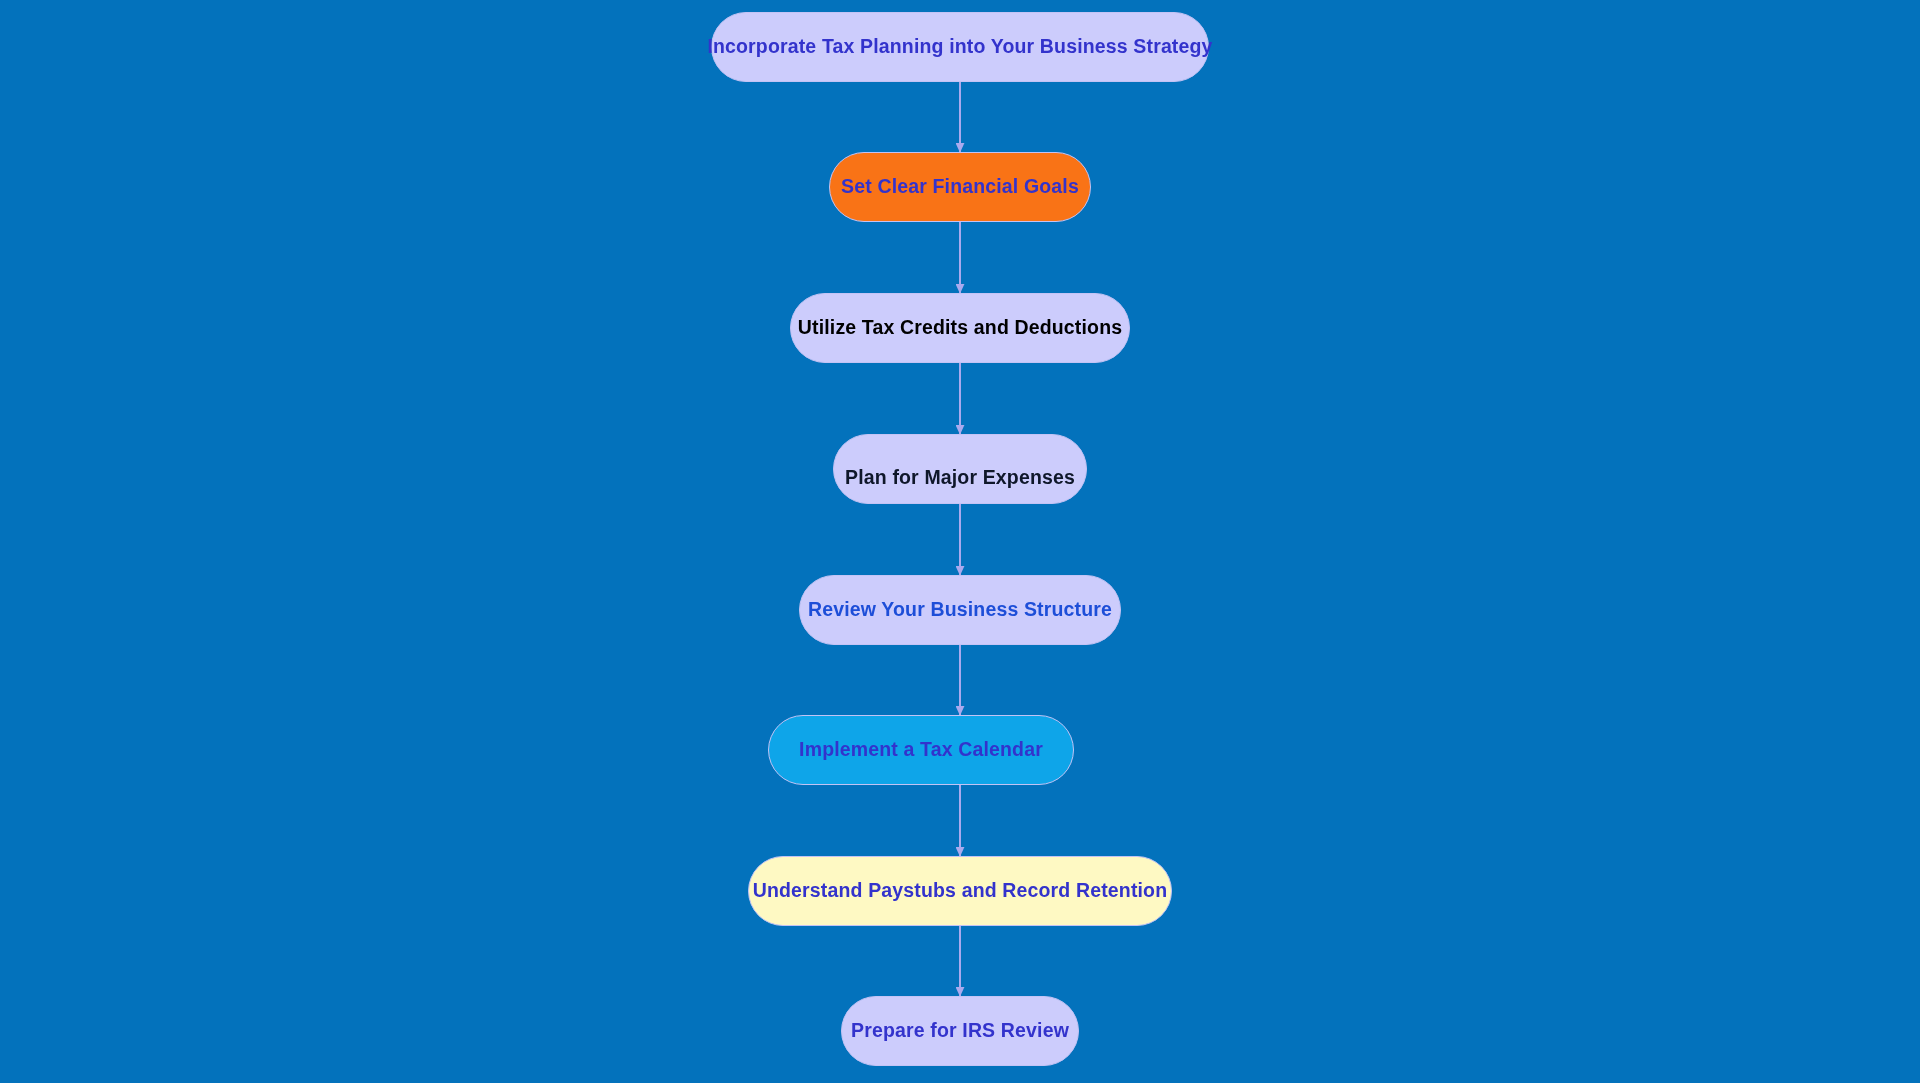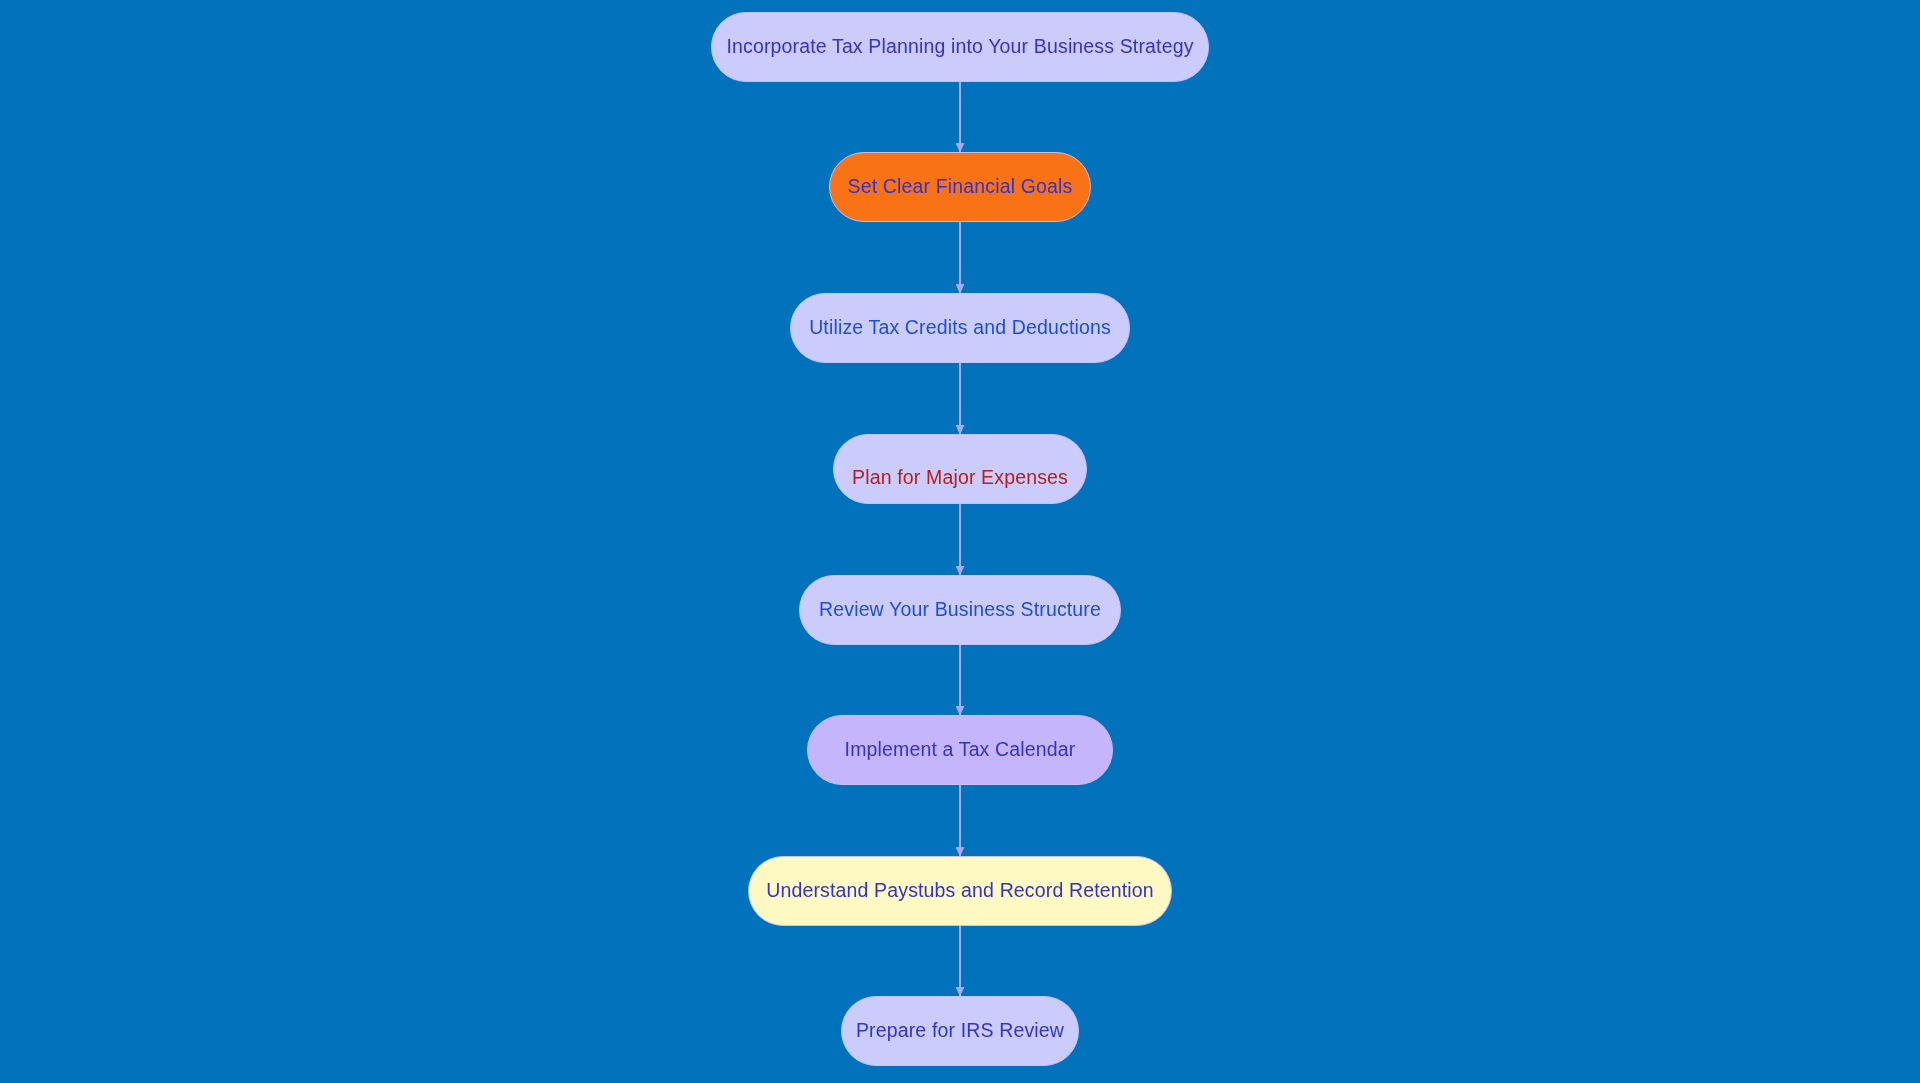--- a/index.html
+++ b/index.html
@@ -36,21 +36,21 @@
     align-items: center;
     justify-content: center;
     padding: 0 30px;
     white-space: nowrap;
   }
   .node-label {
     color: #3333cc;
     font-size: 19.5px;
     line-height: 1;
     letter-spacing: 0.15px;
-    font-weight: 400;
+    font-weight: 700;
   }
 </style>
 </head>
 <body>
 
 <div id="canvas">
 
   <svg id="edge-layer" viewBox="0 0 1920 1083" width="1920" height="1083" xmlns="http://www.w3.org/2000/svg">
     <defs>
       <marker id="arrowhead" markerWidth="10" markerHeight="9" refX="9.2" refY="4.5" orient="auto" markerUnits="userSpaceOnUse">
@@ -69,29 +69,29 @@
   </svg>
 
   <div id="nodes-group">
       <div class="node" style="left: 960px; top: 47px; width: 498px; background: rgb(204, 204, 252);">
         <span class="node-label" style="color: rgb(51, 51, 204);">Incorporate Tax Planning into Your Business Strategy</span>
       </div>
       <div class="node" style="left: 960px; top: 187px; width: 262px; background: #f97316;">
         <span class="node-label" style="color: rgb(51, 51, 204);">Set Clear Financial Goals</span>
       </div>
       <div class="node" style="left: 960px; top: 328px; width: 340px; background: rgb(204, 204, 252);">
-        <span class="node-label" style="color: #1d4ed8;">Utilize Tax Credits and Deductions</span>
+        <span class="node-label" style="color: #000000;">Utilize Tax Credits and Deductions</span>
       </div>
       <div class="node" style="left: 960px; top: 469px; width: 254px; background: rgb(204, 204, 252);">
-        <span class="node-label" style="color: #b91c1c; margin-top: 17px;">Plan for Major Expenses</span>
+        <span class="node-label" style="color: #0f172a; margin-top: 17px;">Plan for Major Expenses</span>
       </div>
       <div class="node" style="left: 960px; top: 610px; width: 322px; background: rgb(204, 204, 252);">
         <span class="node-label" style="color: #1d4ed8;">Review Your Business Structure</span>
       </div>
-      <div class="node" style="left: 960px; top: 750px; width: 306px; background: #c4b5fd;">
+      <div class="node" style="left: 921px; top: 750px; width: 306px; background: #0ea5e9;">
         <span class="node-label" style="color: rgb(51, 51, 204);">Implement a Tax Calendar</span>
       </div>
       <div class="node" style="left: 960px; top: 891px; width: 424px; background: #fef9c3;">
         <span class="node-label" style="color: rgb(51, 51, 204);">Understand Paystubs and Record Retention</span>
       </div>
       <div class="node" style="left: 960px; top: 1031px; width: 238px; background: rgb(204, 204, 252);">
         <span class="node-label" style="color: rgb(51, 51, 204);">Prepare for IRS Review</span>
       </div>
     </div>
 

